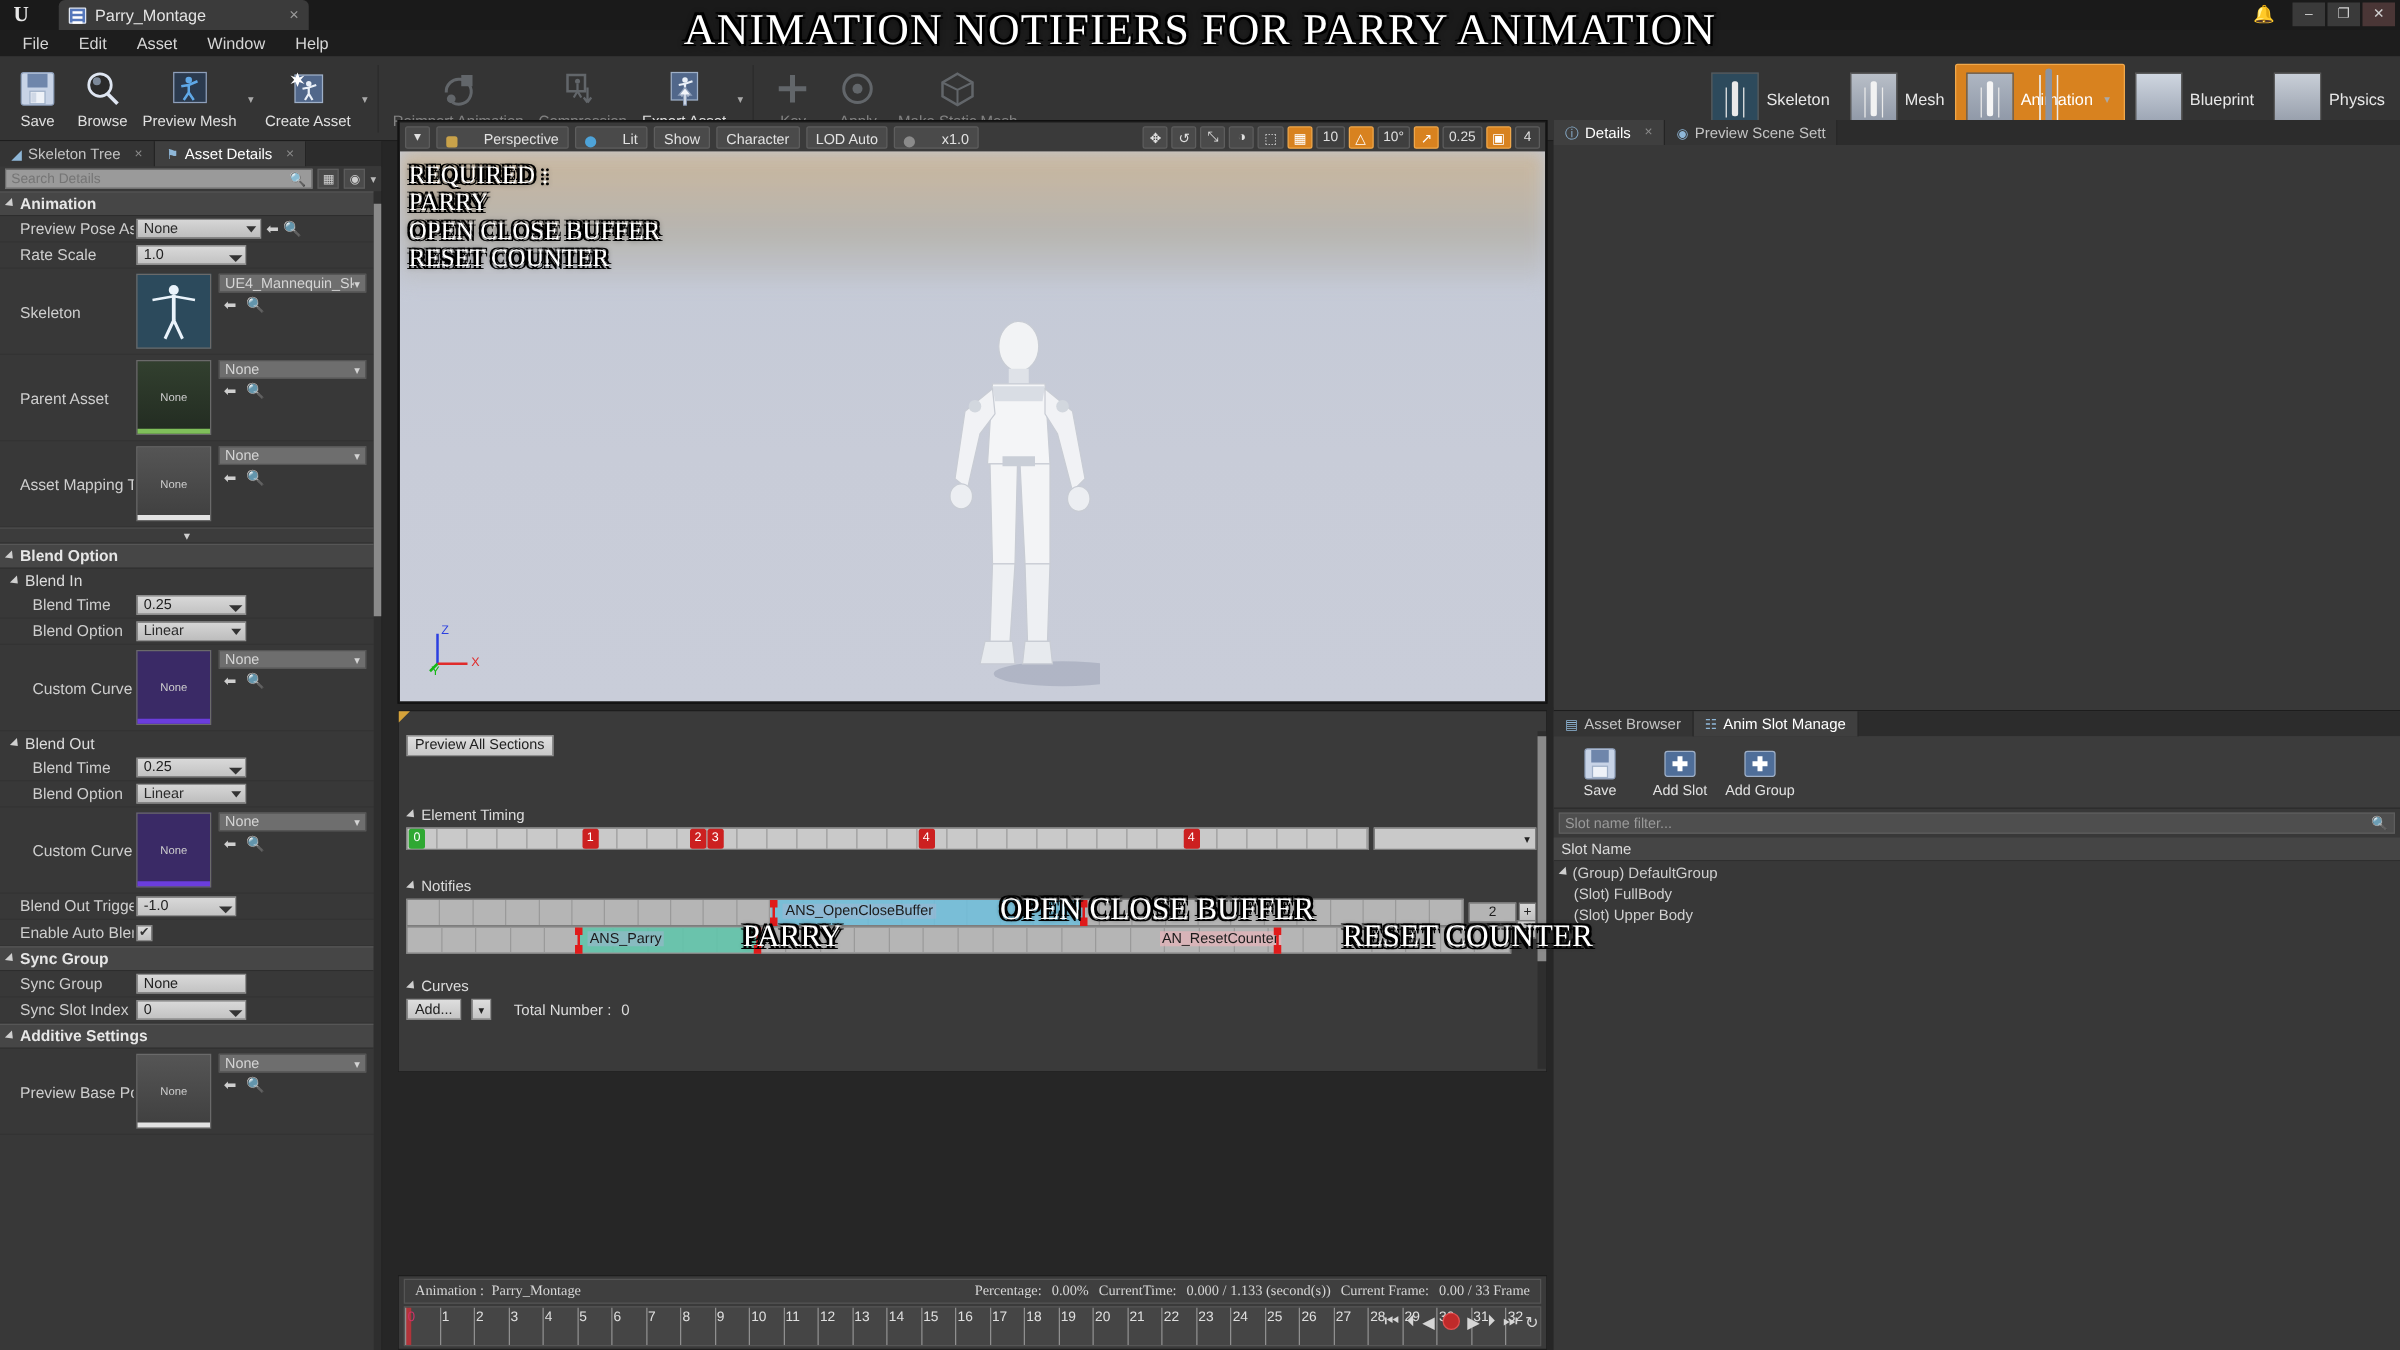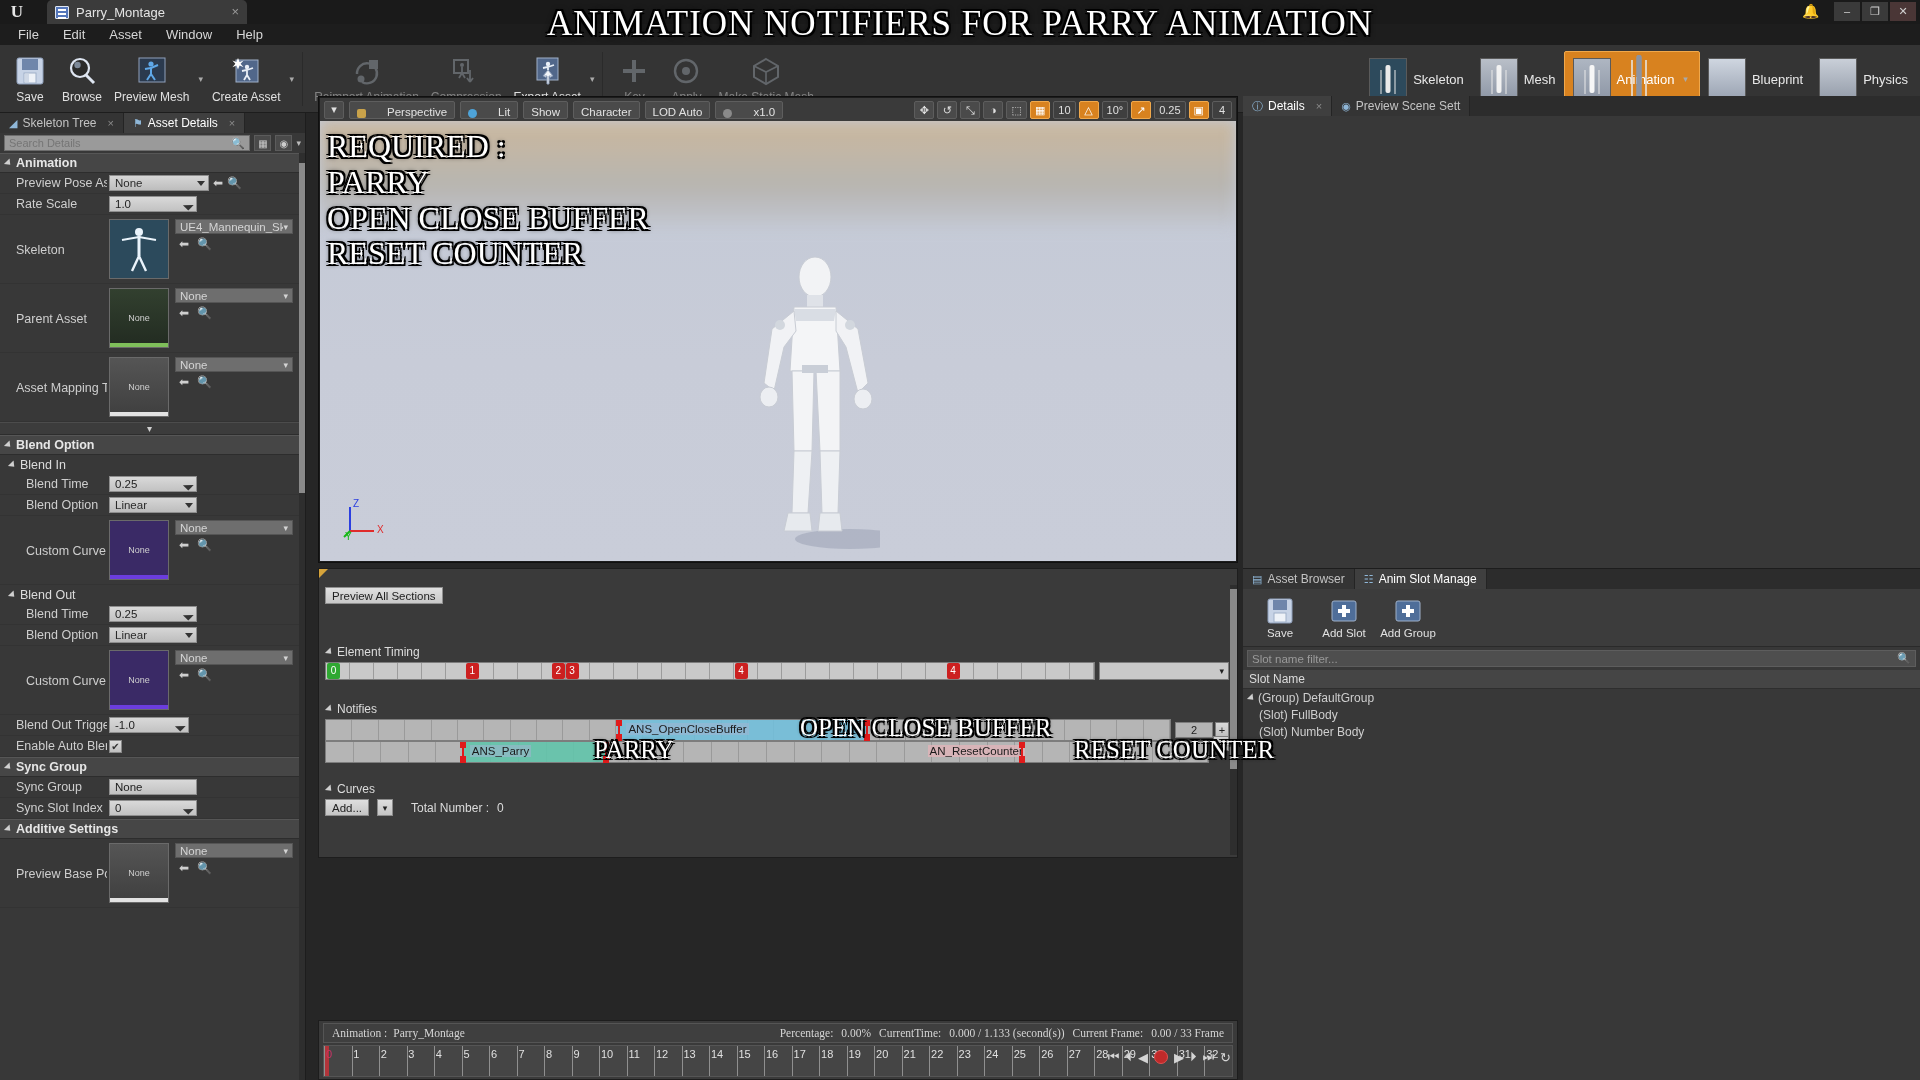--- a/index.html
+++ b/index.html
@@ -142,21 +142,21 @@
   .nt-label.pink { background:rgba(228,180,186,0.75); }
   .numstep { display:flex; align-items:center; gap:2px;}
   .numstep .nv { width:38px; height:16px; background:#b4b4b4; border:1px solid #7d7d7d; color:#1d1d1d; font-size:11px; text-align:center; line-height:15px;}
   .numstep .nb { width:14px; height:16px; background:linear-gradient(#d8d8d8,#bdbdbd); border:1px solid #7d7d7d; color:#222; font-size:11px; text-align:center; line-height:15px;}
   .addbtn { height:17px; background:linear-gradient(#dedede,#c4c4c4); border:1px solid #8c8c8c; font-size:11.5px; color:#222; padding:0 6px; display:inline-flex; align-items:center;}
   .dropsq { width:16px; height:17px; background:linear-gradient(#dedede,#c4c4c4); border:1px solid #8c8c8c; display:inline-flex; align-items:center; justify-content:center; font-size:9px; color:#222;}
 
   
   .anno { position:absolute; font-family:"Liberation Serif", serif; font-size:25px; color:#fff; letter-spacing:0px; white-space:nowrap;
       text-shadow:2px 2px 0 #000,-2px 2px 0 #000,2px -2px 0 #000,-2px -2px 0 #000, 0 0 4px #000; z-index:30;}
-  .anno-left { position:absolute; font-family:"Liberation Serif", serif; font-size:32px; color:#fff; white-space:nowrap; z-index:35;
+  .anno-left { position:absolute; font-family:"Liberation Serif", serif; font-size:20px; color:#fff; white-space:nowrap; z-index:35;
       text-shadow:2px 2px 0 #000,-2px 2px 0 #000,2px -2px 0 #000,-2px -2px 0 #000, 0 0 5px #000;}
 
   
   .botbar { position:absolute; left:318px; top:1020px; width:920px; height:60px; background:#3a3a3a; border:1px solid #1d1d1d;}
   .bb-info { height:20px; background:#3f3f3f; border:1px solid #555; display:flex; align-items:center; justify-content:space-between; padding:0 8px; font-size:11.5px; color:#d5d5d5;}
   .ruler { height:30px; background:#454545; border:1px solid #555; position:relative; overflow:hidden;}
   .tick { position:absolute; top:0; bottom:0; width:1px; background:#8f8f8f;}
   .ticklbl { position:absolute; top:2px; font-size:11px; color:#e0e0e0;}
   .playhead { position:absolute; top:0; bottom:0; width:5px; background:#b1343a; }
   .transport { position:absolute; right:6px; top:3px; display:flex; align-items:center; gap:6px; color:#d5d5d5; font-size:13px;}
@@ -1090,18 +1090,18 @@
       <div class="slot-col">Slot Name</div>
 
       <div class="slot-item">
         <span class="tri" style="margin-right:4px"></span>
         <span>(Group) DefaultGroup</span>
       </div>
       <div class="slot-item lvl1">
         <span>(Slot) FullBody</span>
       </div>
       <div class="slot-item lvl1">
-        <span>(Slot) Number Body</span>
+        <span>(Slot) Upper Body</span>
       </div>
     </div>
   </div>
 
 </div>
 
 </body></html>

